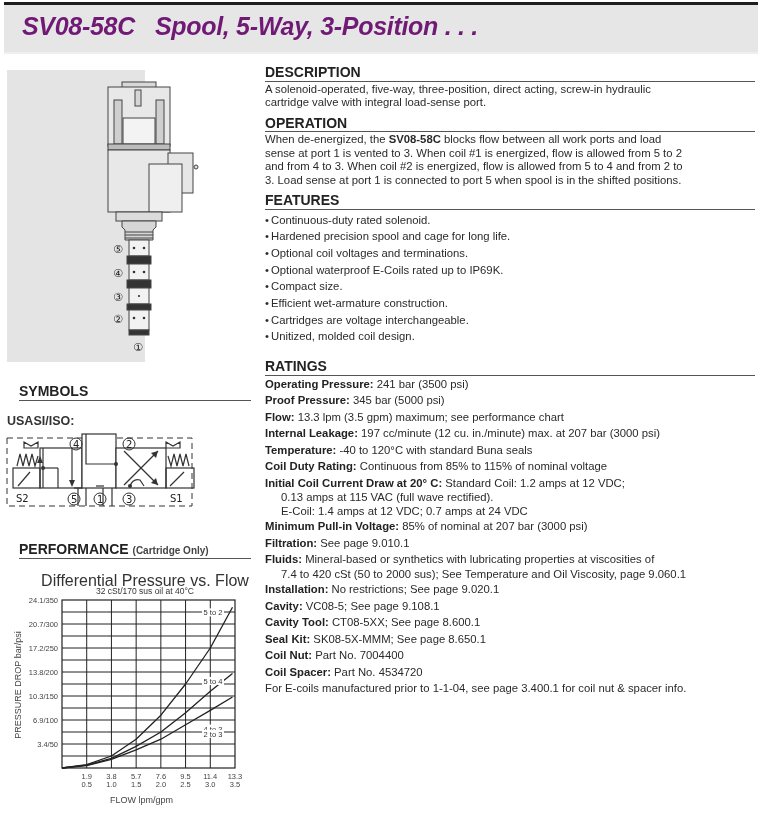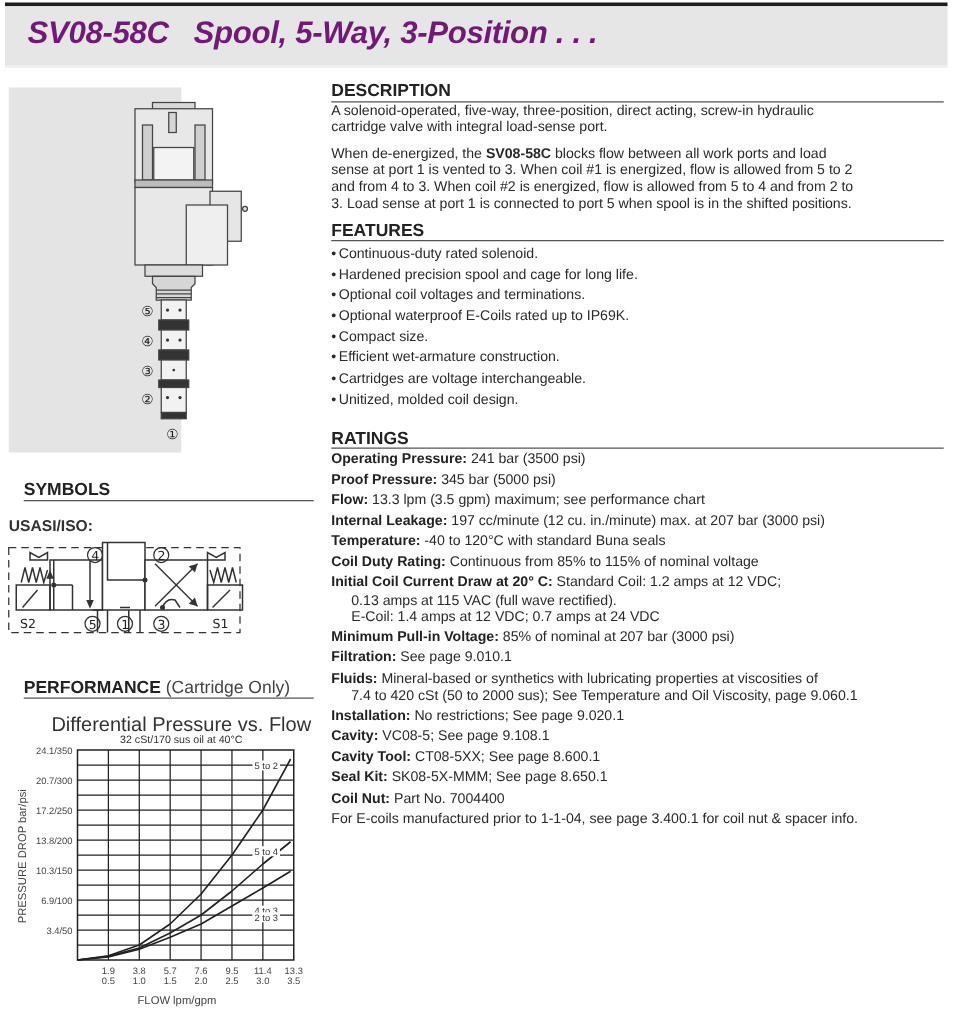--- a/index.html
+++ b/index.html
@@ -21,21 +21,21 @@
   .feat li { height:16.7px; line-height:16.7px; color:#2a2a2a; }
   .feat li::before { content:"\2022"; margin-right:2px; }
   .rate { margin:0; }
   .rrow { height:16.5px; line-height:16.5px; white-space:nowrap; color:#2a2a2a; }
   .rrow b { color:#222; }
   .rcont { height:13.5px; line-height:13.5px; padding-left:16px; white-space:nowrap; color:#2a2a2a; }
   .left-h2 { position:absolute; left:19px; font-size:14px; font-weight:bold; color:#222;
              border-bottom:1.5px solid #555; width:232px; padding-bottom:1px; }
   .usasi { position:absolute; left:7px; top:414px; font-size:12.5px; font-weight:bold; color:#333; }
   .symbol { position:absolute; left:0; top:430px; width:210px; height:80px; }
-  .perf-sub { font-size:14px; font-weight:normal; color:#444; }
+  .perf-sub { font-size:10px; font-weight:bold; color:#444; }
   .chart-title { position:absolute; left:40px; width:210px; text-align:center; font-size:16px; color:#333; }
   .chart-sub { position:absolute; left:40px; width:210px; text-align:center; font-size:8.5px; color:#333; }
   .chart { position:absolute; left:0; top:590px; width:262px; height:222px; }
   .ylab { position:absolute; left:-42px; top:680px; transform:rotate(-90deg); font-size:9px;
           color:#444; white-space:nowrap; width:120px; text-align:center; }
   .xlab { position:absolute; left:110px; top:795px; font-size:9px; color:#444; }
 </style>
 </head>
 <body>
 
@@ -98,20 +98,21 @@
 
 <div class="right">
   <div>
     <div class="h2">DESCRIPTION</div>
     <div class="para">
       <div>A solenoid-operated, five-way, three-position, direct acting, screw-in hydraulic</div>
       <div>cartridge valve with integral load-sense port.</div>
     </div>
   </div>
   <div class="sec">
+    <div class="h2">OPERATION</div>
     <div class="para">
       <div><span>When de-energized, the </span><b>SV08-58C</b><span> blocks flow between all work ports and load</span></div>
       <div>sense at port 1 is vented to 3. When coil #1 is energized, flow is allowed from 5 to 2</div>
       <div>and from 4 to 3. When coil #2 is energized, flow is allowed from 5 to 4 and from 2 to</div>
       <div>3. Load sense at port 1 is connected to port 5 when spool is in the shifted positions.</div>
     </div>
   </div>
   <div class="sec">
     <div class="h2">FEATURES</div>
     <ul class="feat">
@@ -139,20 +140,21 @@
       <div class="rcont">E-Coil: 1.4 amps at 12 VDC; 0.7 amps at 24 VDC</div>
       <div class="rrow"><b>Minimum Pull-in Voltage:</b><span> 85% of nominal at 207 bar (3000 psi)</span></div>
       <div class="rrow"><b>Filtration:</b><span> See page 9.010.1</span></div>
       <div class="rrow"><b>Fluids:</b><span> Mineral-based or synthetics with lubricating properties at viscosities of</span></div>
       <div class="rcont">7.4 to 420 cSt (50 to 2000 sus); See Temperature and Oil Viscosity, page 9.060.1</div>
       <div class="rrow"><b>Installation:</b><span> No restrictions; See page 9.020.1</span></div>
       <div class="rrow"><b>Cavity:</b><span> VC08-5; See page 9.108.1</span></div>
       <div class="rrow"><b>Cavity Tool:</b><span> CT08-5XX; See page 8.600.1</span></div>
       <div class="rrow"><b>Seal Kit:</b><span> SK08-5X-MMM; See page 8.650.1</span></div>
       <div class="rrow"><b>Coil Nut:</b><span> Part No. 7004400</span></div>
+      <div class="rrow"><b>Coil Spacer:</b><span> Part No. 4534720</span></div>
       <div class="rrow">For E-coils manufactured prior to 1-1-04, see page 3.400.1 for coil nut &amp; spacer info.</div>
     </div>
   </div>
 </div>
 
 <div class="left-h2" style="top:383px">SYMBOLS</div>
 <div class="usasi">USASI/ISO:</div>
 <svg class="symbol" viewBox="0 0 210 80" width="210" height="80">
   <g fill="none" stroke="#333" stroke-width="1.2">
 

